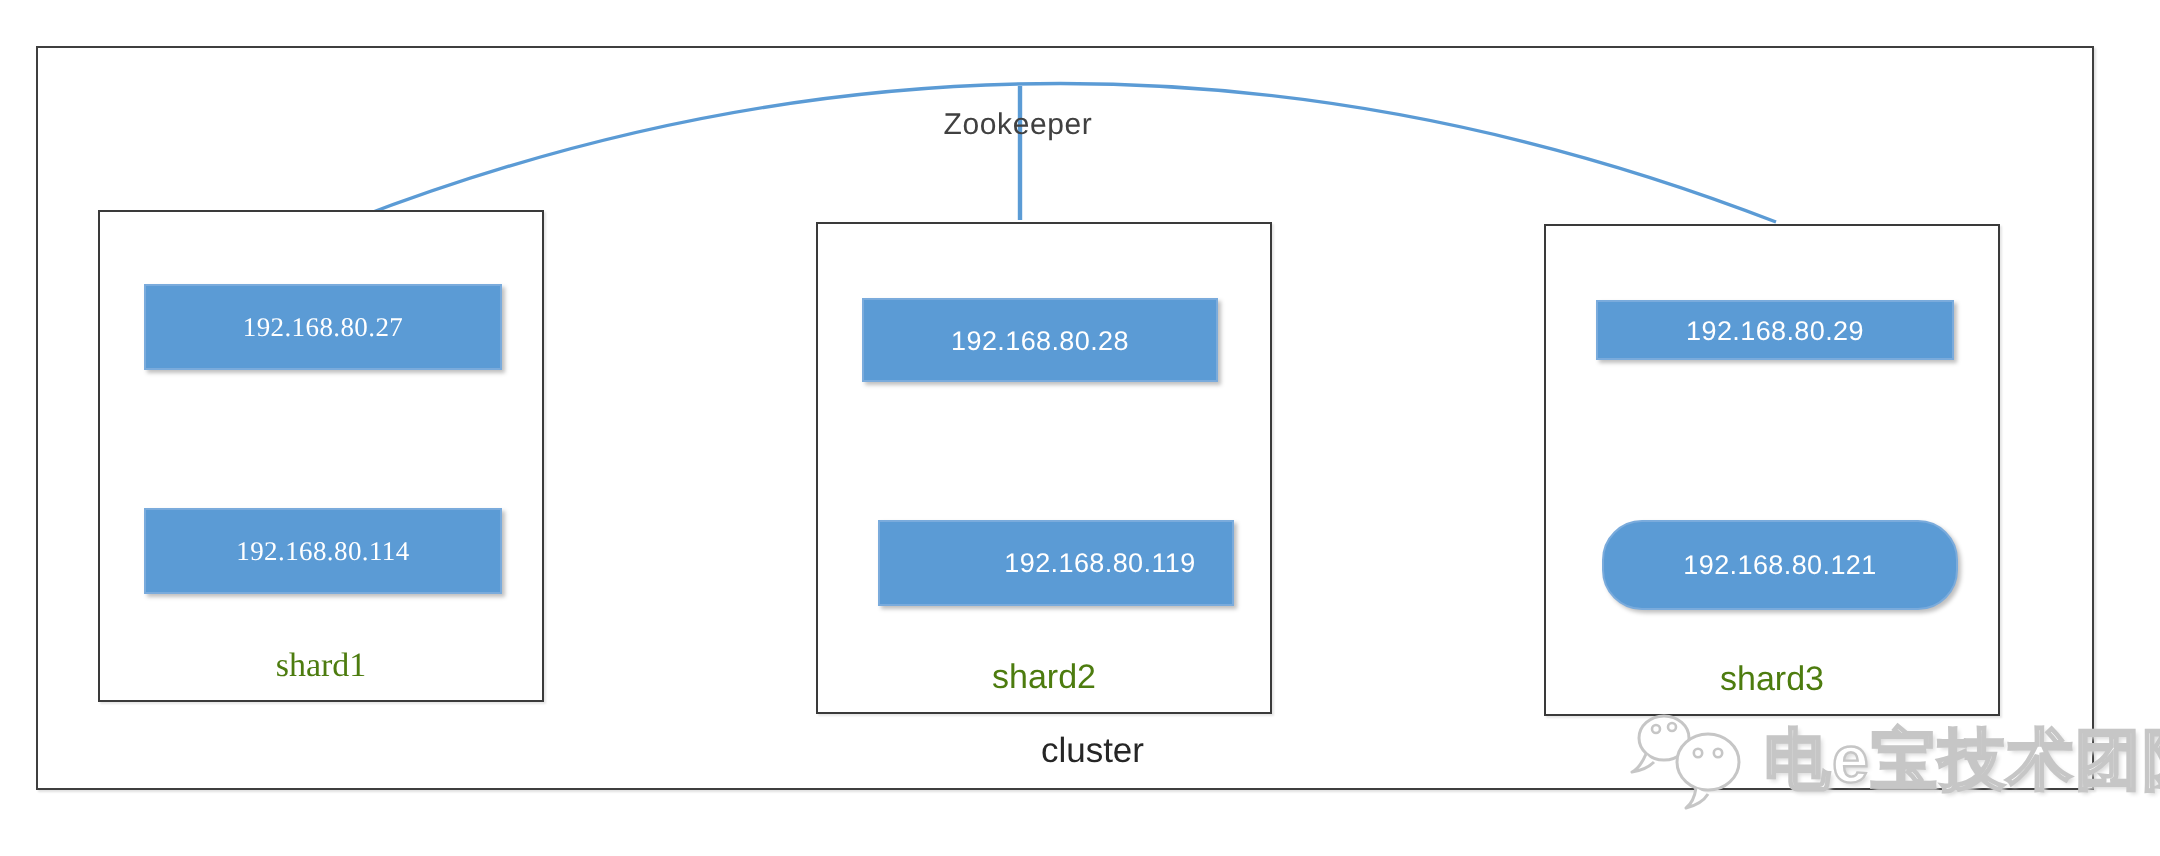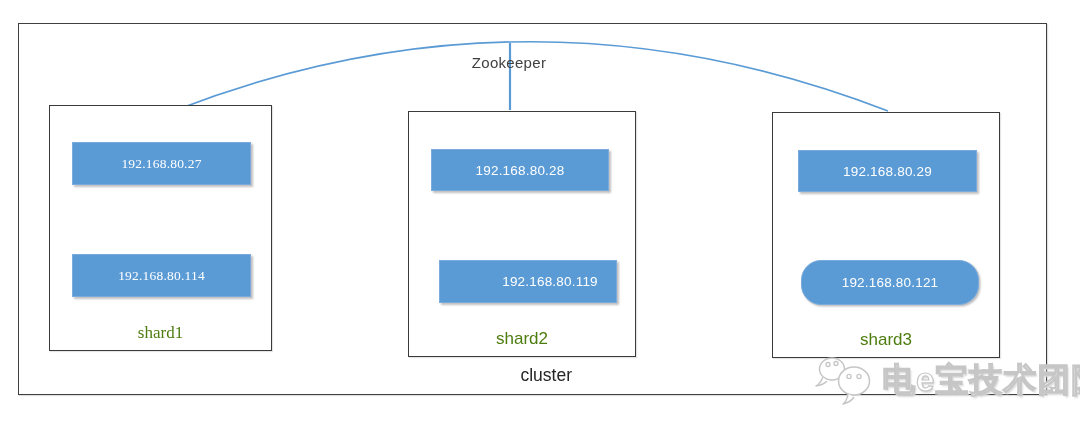--- a/index.html
+++ b/index.html
@@ -71,21 +71,21 @@
     display: flex;
     align-items: center;
     justify-content: center;
     box-shadow: 1.5px 1.5px 2px rgba(0,0,0,0.25);
     letter-spacing: 0.2px;
   }
   .s1 .node-ip.n1 { left: 22px; top: 36px; }
   .s1 .node-ip.n2 { left: 22px; top: 148px; }
   .s2 .node-ip.n1 { left: 22px; top: 37px;  width: 178px; height: 42px; }
   .s2 .node-ip.n2 { left: 30px; top: 148px; width: 178px; padding-left: 44px; }
-  .s3 .node-ip.n1 { left: 25px; top: 37px;  height: 42px; }
+  .s3 .node-ip.n1 { left: 25px; top: 37px;  height: 30px; }
   .s3 .node-ip.n2 { left: 28px; top: 147px; width: 178px; height: 45px; border-radius: 20px; }
   .shard-label {
     position: absolute;
     left: 0;
     right: 0;
     bottom: 7px;
     text-align: center;
     font-size: 17px;
     color: #4d7c0f;
   }

